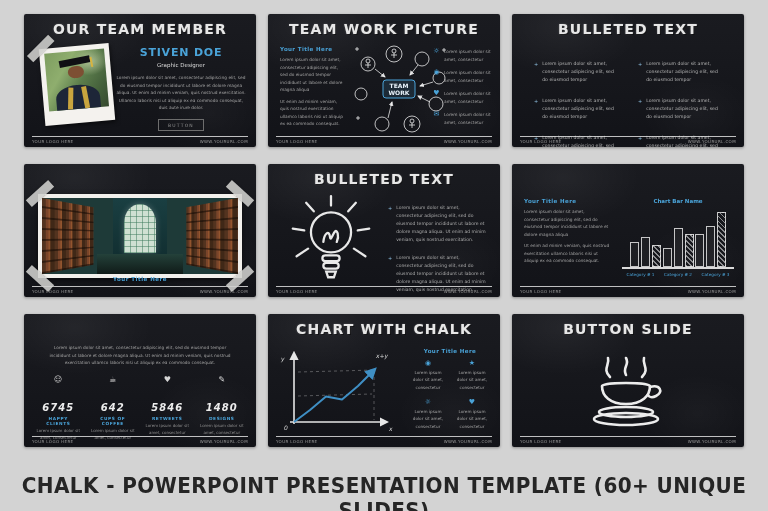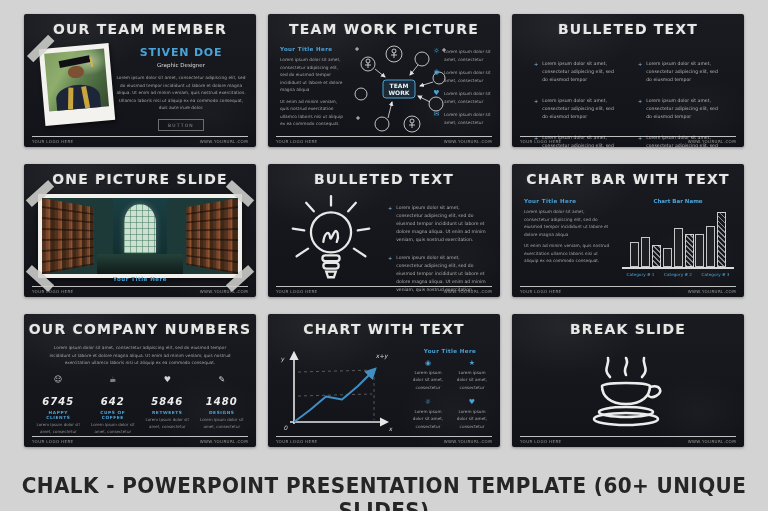--- a/index.html
+++ b/index.html
@@ -93,21 +93,21 @@
   .bar-group{display:flex;align-items:flex-end;gap:2px;}
   .bar{width:9px;border:1.2px solid rgba(240,240,240,.8);background:rgba(255,255,255,.04);box-sizing:border-box;}
   .bar.hatched{background:repeating-linear-gradient(45deg, rgba(255,255,255,.5) 0 1px, transparent 1px 3.5px);}
   .cats-row{display:flex;justify-content:space-between;margin-top:3px;}
   .cats-row span{color:#4aa3d8;font-size:4.2px;width:33%;text-align:center;}
   
   .s7-intro{position:absolute;top:30px;left:24px;right:24px;text-align:center;}
   .stats{position:absolute;top:62px;left:12px;right:12px;display:grid;
     grid-template-columns:repeat(4,1fr);gap:10px;text-align:center;}
   .stat-icn{font-size:8px;color:#d6d6d6;line-height:1;}
-  .stat-val{font-size:10px;font-style:italic;font-weight:bold;letter-spacing:1px;color:#ececec;margin-top:12px;}
+  .stat-val{font-size:10px;font-style:italic;font-weight:bold;letter-spacing:1px;color:#ececec;margin-top:18px;}
   .stat-lbl{font-size:4.3px;font-weight:bold;letter-spacing:.6px;color:#4aa3d8;margin:3px 0 2px;}
   .stat-txt{font-size:4px;line-height:1.7;color:#8f8f8f;}
   
   .s8-chart{position:absolute;left:8px;top:30px;width:126px;height:92px;}
   .axlab{fill:#d9d9d9;font-size:6px;font-style:italic;}
   .s8-right{position:absolute;left:142px;right:10px;top:34px;}
   .s8-right .sub{text-align:center;margin-bottom:6px;}
   .s8-grid{display:grid;grid-template-columns:1fr 1fr;gap:8px;text-align:center;}
   .s8-grid .mini-icn{width:auto;margin-bottom:2px;}
   .s8-grid .tiny{font-size:4.2px;}
@@ -242,21 +242,20 @@
           <p class="tiny">Lorem ipsum dolor sit amet, consectetur adipiscing elit, sed do eiusmod tempor</p>
         </div>
     </div>
     <footer class="sfooter">
       <span>YOUR LOGO HERE</span>
       <span>WWW.YOURURL.COM</span>
     </footer>
   </section>
 
   <section class="slide">
-    <h2 class="stitle">ONE PICTURE SLIDE</h2>
     <div class="frame">
       <span class="tape t-tl"></span>
       <span class="tape t-tr"></span>
       <span class="tape t-bl"></span>
       <span class="tape t-br"></span>
       <div class="photo2">
         <div class="shelf left"></div>
         <div class="shelf right"></div>
         <div class="arch">
           <div class="window"></div>
@@ -299,21 +298,20 @@
           <p class="tiny">Lorem ipsum dolor sit amet, consectetur adipiscing elit, sed do eiusmod tempor incididunt ut labore et dolore magna aliqua. Ut enim ad minim veniam, quis nostrud exercitation.</p>
         </div>
     </div>
     <footer class="sfooter">
       <span>YOUR LOGO HERE</span>
       <span>WWW.YOURURL.COM</span>
     </footer>
   </section>
 
   <section class="slide">
-    <h2 class="stitle">CHART BAR WITH TEXT</h2>
     <div class="s6-left">
       <p class="sub">Your Title Here</p>
       <p class="tiny">Lorem ipsum dolor sit amet, consectetur adipiscing elit, sed do eiusmod tempor incididunt ut labore et dolore magna aliqua</p>
       <p class="tiny">Ut enim ad minim veniam, quis nostrud exercitation ullamco laboris nisi ut aliquip ex ea commodo consequat.</p>
     </div>
     <div class="s6-right">
       <div class="chart-name">Chart Bar Name</div>
       <div class="bar-chart">
         <div class="bars-row">
             <div class="bar-group">
@@ -339,21 +337,20 @@
           <span>Category # 3</span>
         </div>
     </div>
     <footer class="sfooter">
       <span>YOUR LOGO HERE</span>
       <span>WWW.YOURURL.COM</span>
     </footer>
   </section>
 
   <section class="slide">
-    <h2 class="stitle">OUR COMPANY NUMBERS</h2>
     <p class="tiny s7-intro">Lorem ipsum dolor sit amet, consectetur adipiscing elit, sed do eiusmod tempor incididunt ut labore et dolore magna aliqua. Ut enim ad minim veniam, quis nostrud exercitation ullamco laboris nisi ut aliquip ex ea commodo consequat.</p>
     <div class="stats">
       <div class="stat">
         <div class="stat-icn">☺</div>
         <div class="stat-val">6745</div>
         <div class="stat-lbl">HAPPY CLIENTS</div>
         <div class="stat-txt">Lorem ipsum dolor sit amet, consectetur</div>
       </div>
       <div class="stat">
         <div class="stat-icn">☕</div>
@@ -374,21 +371,21 @@
         <div class="stat-txt">Lorem ipsum dolor sit amet, consectetur</div>
       </div>
     </div>
     <footer class="sfooter">
       <span>YOUR LOGO HERE</span>
       <span>WWW.YOURURL.COM</span>
     </footer>
   </section>
 
   <section class="slide">
-    <h2 class="stitle">CHART WITH TEXT</h2>
+    <h2 class="stitle">CHART WITH CHALK</h2>
     <svg class="s8-chart" viewBox="0 0 126 92">
       <defs>
         <marker id="aww" markerWidth="6" markerHeight="6" refX="4" refY="3" orient="auto">
             <path d="M0,0 L6,3 L0,6 z" fill="#e6e6e6"></path>
           </marker>
         <marker id="ab" markerWidth="6" markerHeight="6" refX="4" refY="3" orient="auto">
             <path d="M0,0 L6,3 L0,6 z" fill="#3f8fc4"></path>
           </marker>
       </defs>
       <line x1="18" y1="80" x2="18" y2="10" stroke="#e6e6e6" stroke-width="1.6" marker-end="url(#aww)"></line>
@@ -423,21 +420,21 @@
         </div>
       </div>
     </div>
     <footer class="sfooter">
       <span>YOUR LOGO HERE</span>
       <span>WWW.YOURURL.COM</span>
     </footer>
   </section>
 
   <section class="slide">
-    <h2 class="stitle">BREAK SLIDE</h2>
+    <h2 class="stitle">BUTTON SLIDE</h2>
     <svg class="cup" viewBox="0 0 104 76">
       <g stroke="#ececec" stroke-width="2.6" fill="none" stroke-linecap="round">
         <path d="M34 22 C26 14 34 10 32 3"></path>
         <path d="M50 20 C46 12 54 10 50 3"></path>
         <path d="M66 22 C74 14 66 10 68 3"></path>
         <path d="M26 31 C26 27 74 27 74 31 C74 41 66 49 50 49 C34 49 26 41 26 31 z"></path>
         <path d="M74 32 C84 29 88 37 80 41 C76 43 73 42 72 40"></path>
         <ellipse cx="50" cy="57" rx="27" ry="5"></ellipse>
         <ellipse cx="50" cy="64" rx="32" ry="6"></ellipse>
       </g>

